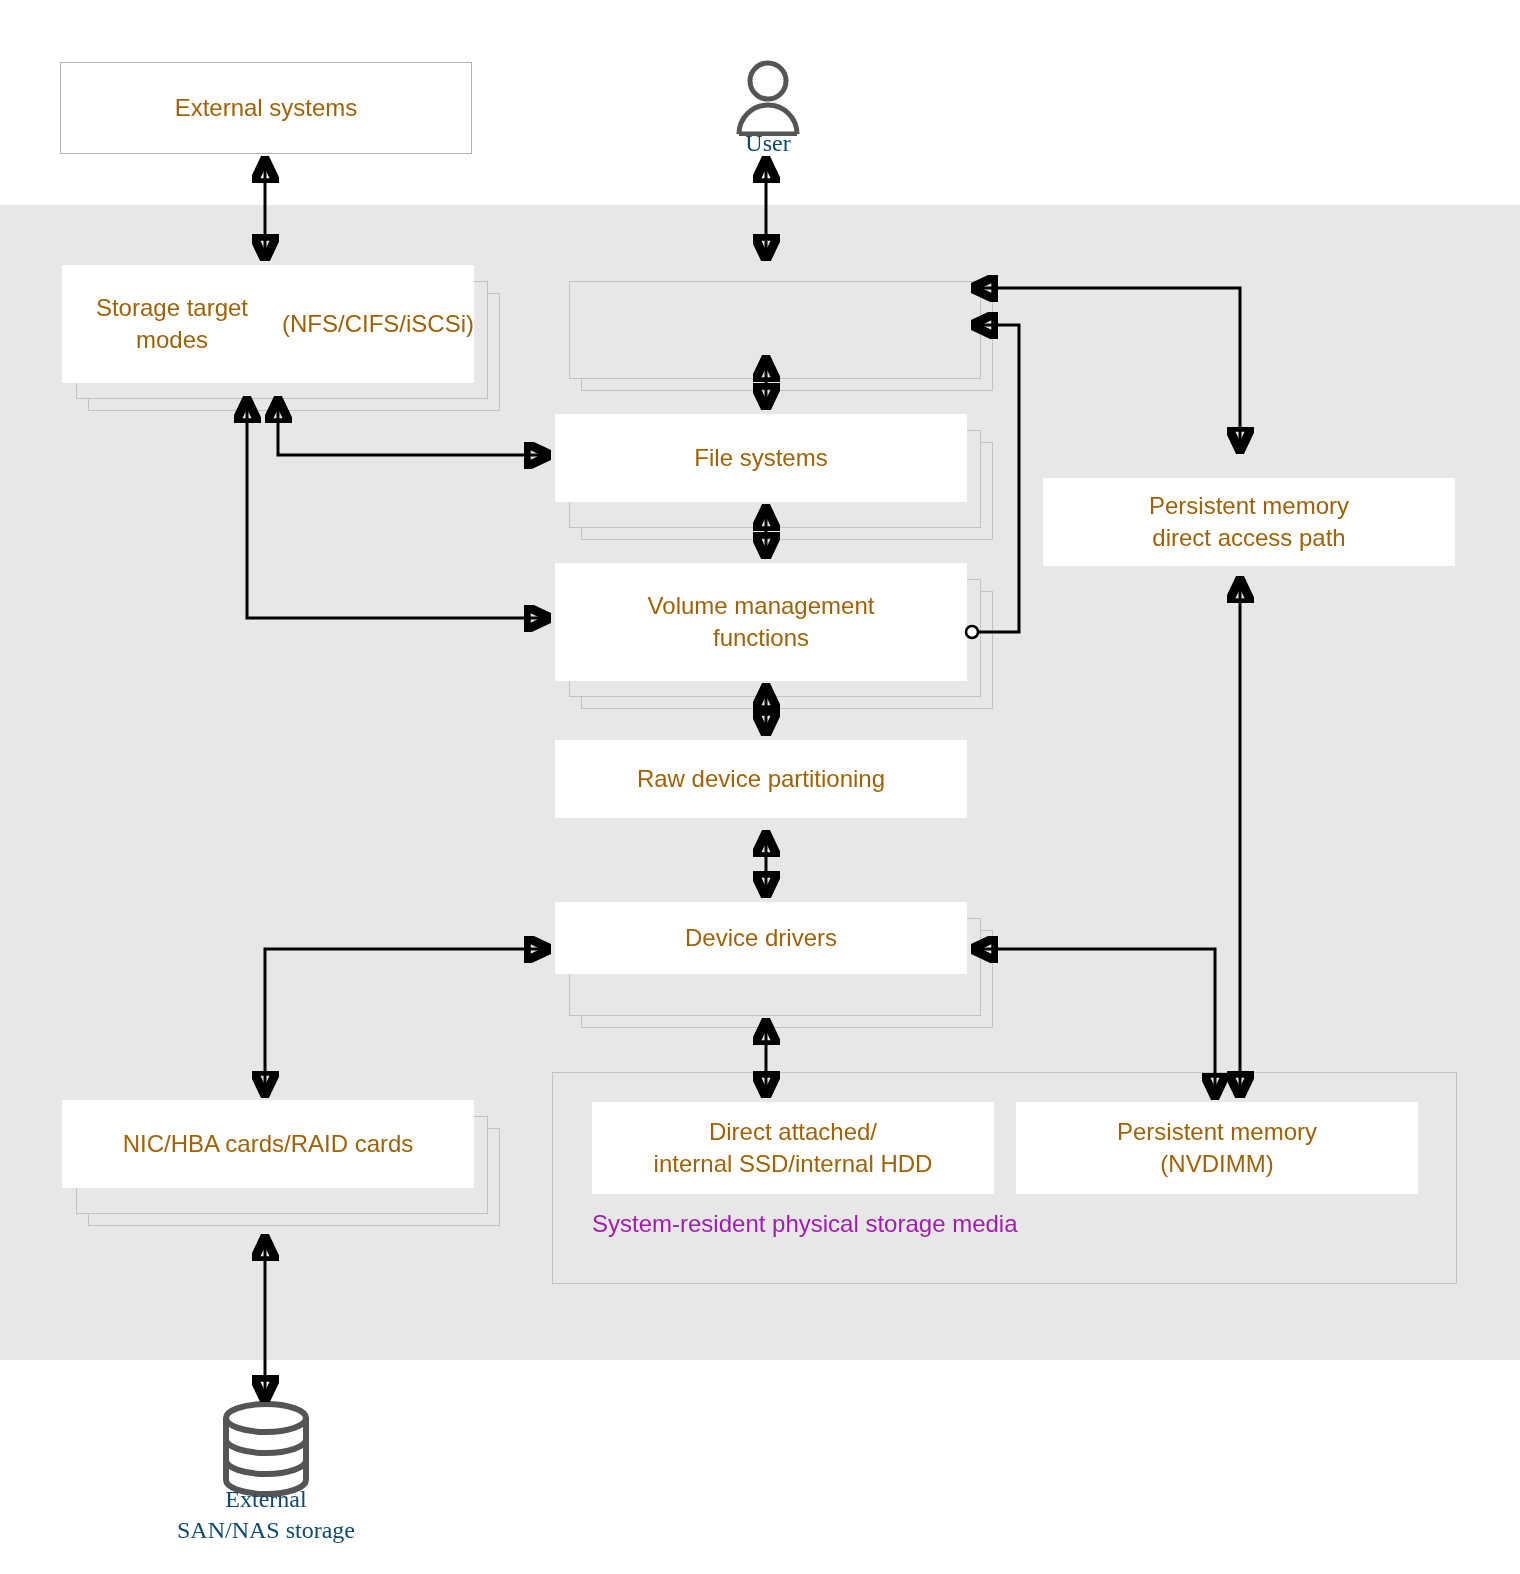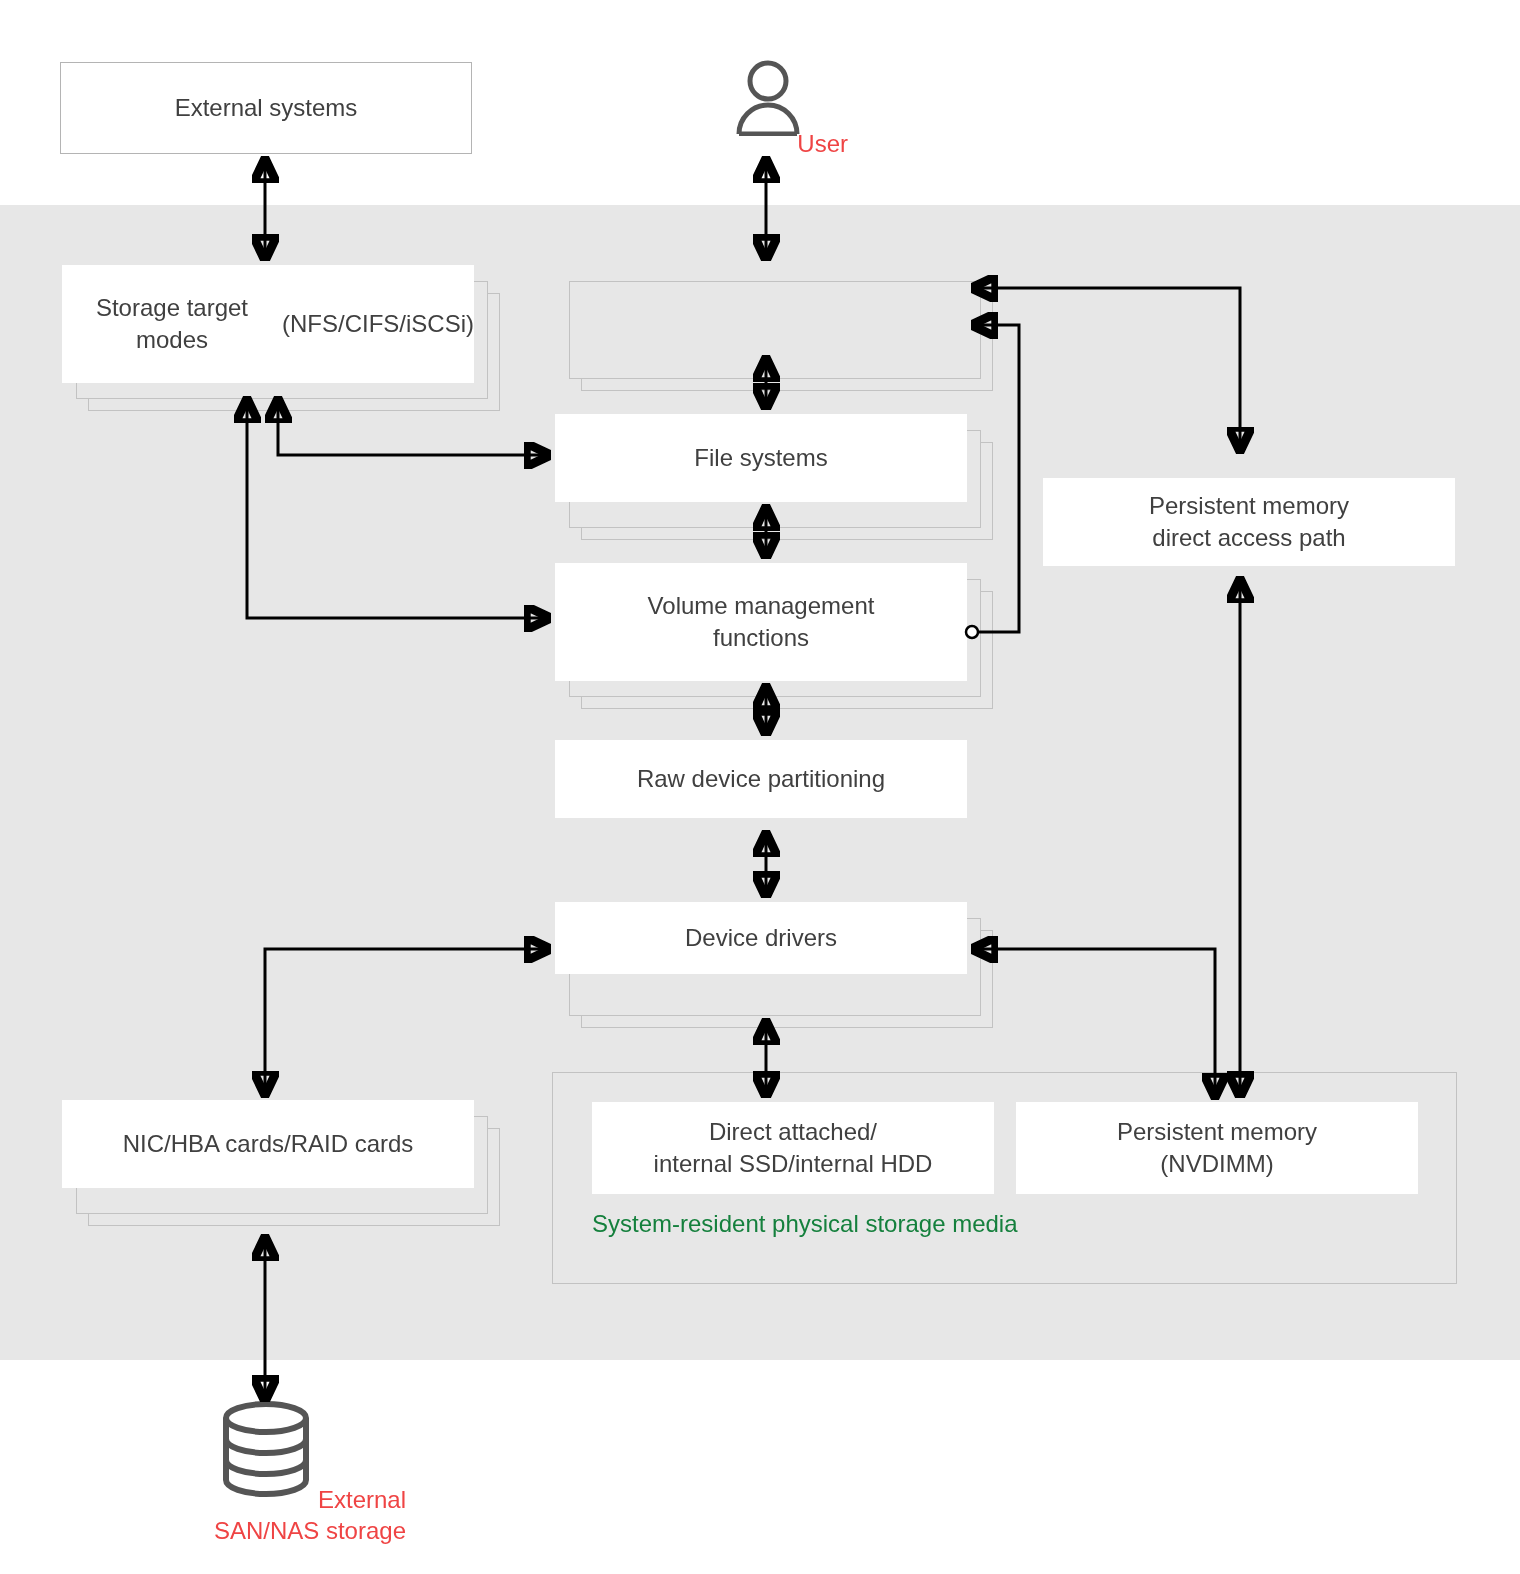--- a/index.html
+++ b/index.html
@@ -29,21 +29,21 @@
   }
   
   .node {
     position: absolute;
     box-sizing: border-box;
     background: #ffffff;
     display: flex;
     align-items: center;
     justify-content: center;
     text-align: center;
-    color: #404040;
+    color: #a16207;
     font-size: 24px;
     line-height: 1.34;
     z-index: 6;
   }
   .node.outlined {
     border: 1px solid #b4b4b4;
   }
   
   .stack-plate {
     position: absolute;
@@ -57,33 +57,34 @@
   
   .group-box {
     position: absolute;
     box-sizing: border-box;
     border: 1px solid #c2c2c2;
     background: transparent;
     z-index: 2;
   }
   .group-label {
     position: absolute;
-    color: #15803d;
+    color: #a21caf;
     font-size: 24px;
     z-index: 7;
     white-space: nowrap;
   }
   
   .caption {
     position: absolute;
-    text-align: right;
-    color: #ef4444;
+    text-align: center;
+    color: #0c4a6e;
     font-size: 24px;
     line-height: 1.3;
     z-index: 7;
+    font-family: Liberation Serif, serif;
   }
   
   .icon {
     position: absolute;
     z-index: 7;
   }
   
   #wires {
     position: absolute;
     left: 0;

